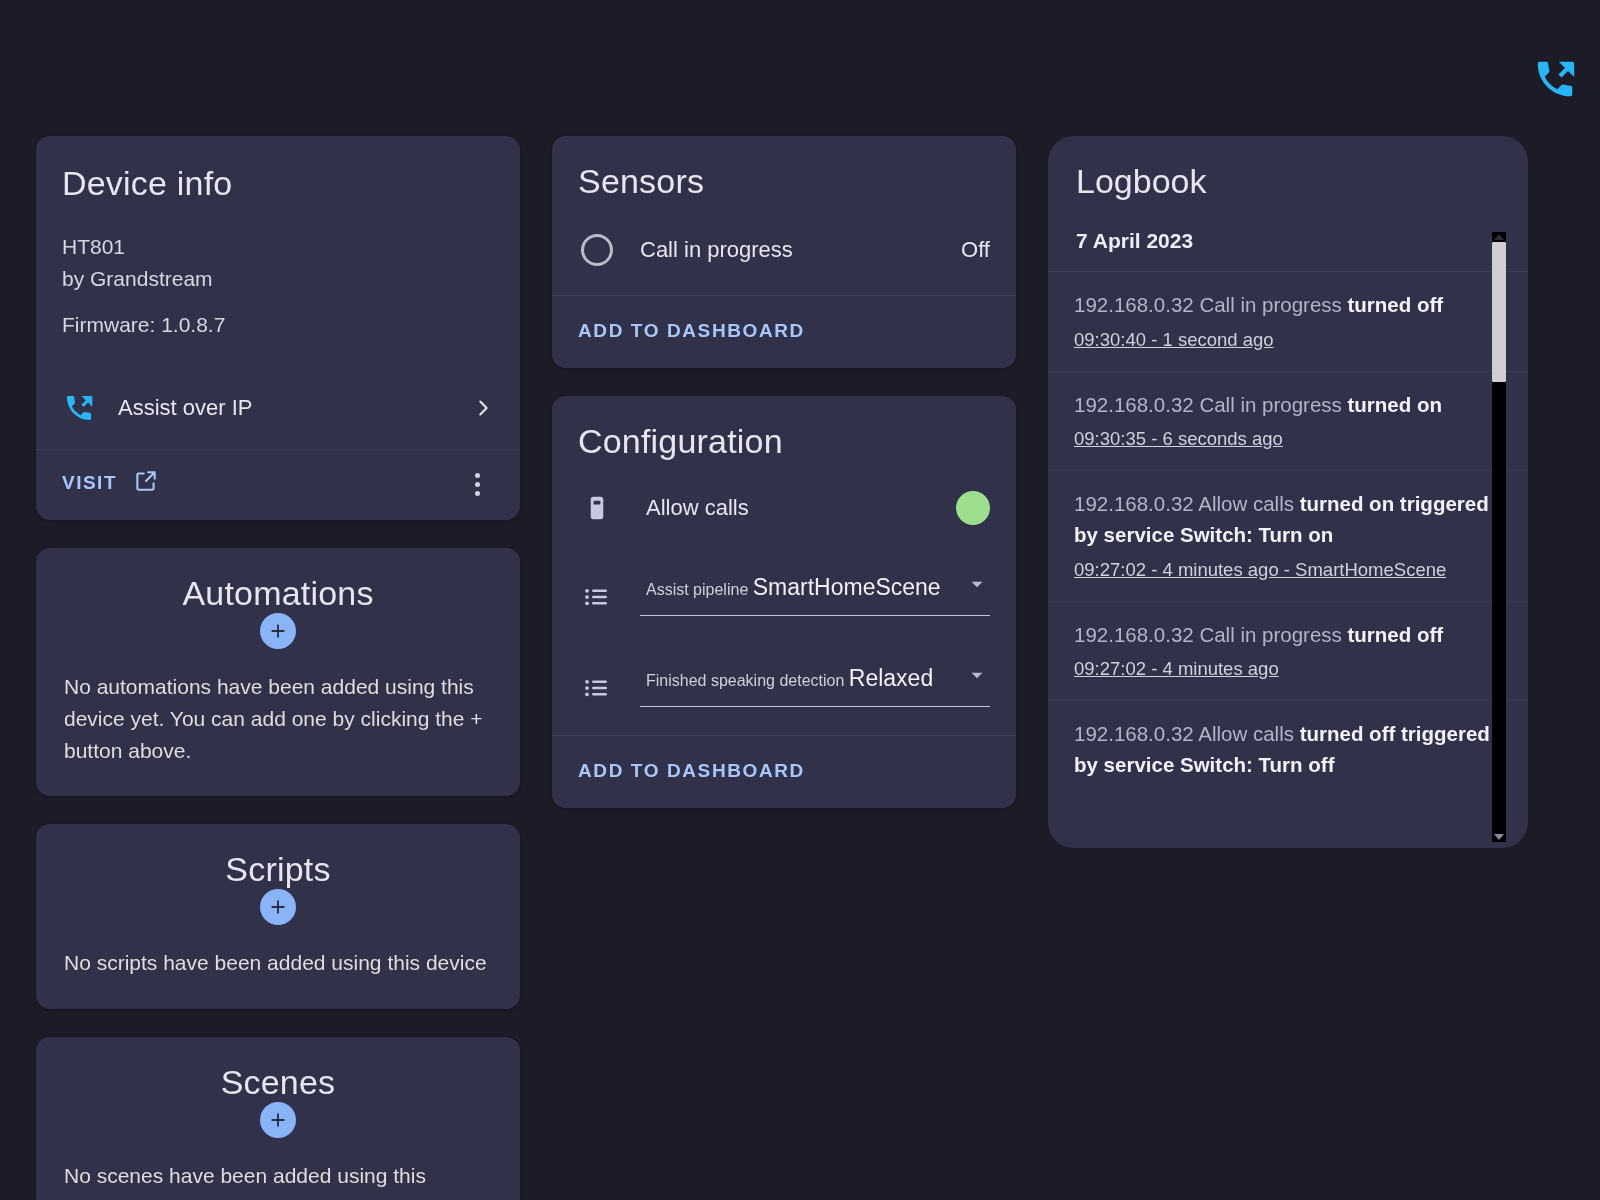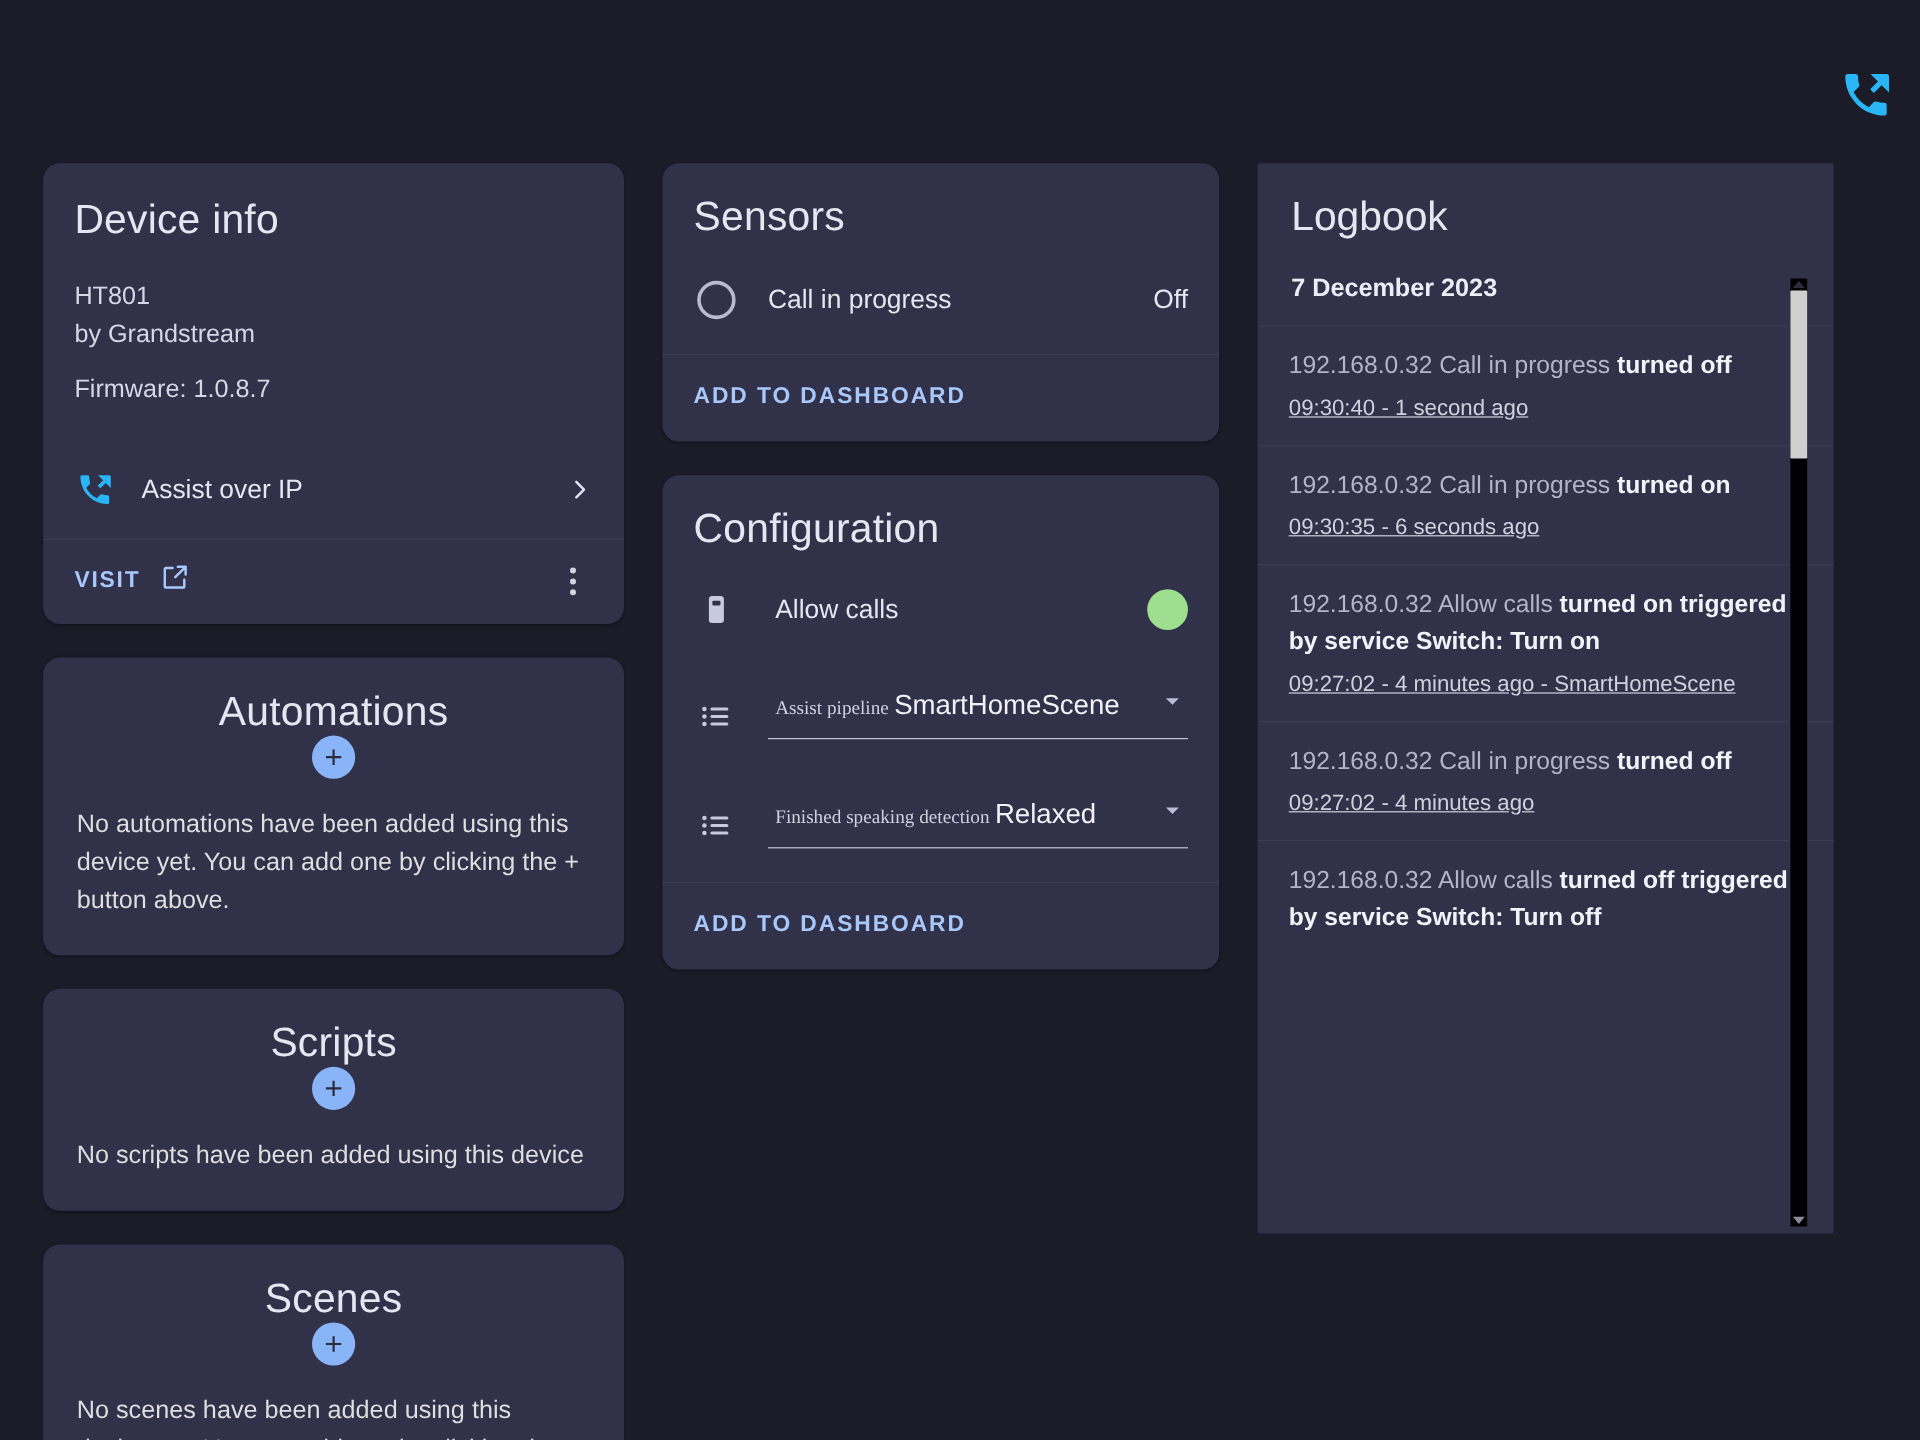--- a/index.html
+++ b/index.html
@@ -217,38 +217,37 @@
     display: flex;
     align-items: flex-end;
     gap: 12px;
     cursor: pointer;
   }
   .select-texts { flex: 1; padding-left: 6px; }
   .select-caption {
     font-size: 16px;
     color: #cfd0de;
     line-height: 1.5;
-    font-family: Liberation Serif, serif;
   }
   .select-value {
     font-size: 23px;
     color: #f1f1f6;
     line-height: 1.35;
     margin-top: 2px;
   }
   .caret { width: 26px; height: 26px; flex:0 0 auto; margin-bottom: 6px; }
   .spacer-28 { height: 28px; }
 
   
   .logbook-card {
     position: relative;
     background: #32314a;
-    border-radius: 2px;
+    border-radius: 26px;
     overflow: hidden;
-    height: 892px;
+    height: 712px;
   }
   .logbook-title {
     padding: 26px 28px 0 28px;
     font-size: 34px;
     color: #e6e6f0;
   }
   .logbook-date {
     padding: 28px 28px 18px 28px;
     font-size: 21px;
     font-weight: 700;
@@ -498,21 +497,21 @@
         </div>
         <div class="dash-btn">ADD TO DASHBOARD</div>
       </div>
 
     </div>
 
     <div class="col col-3">
 
       <div class="logbook-card">
         <div class="logbook-title">Logbook</div>
-        <div class="logbook-date">7 December 2023</div>
+        <div class="logbook-date">7 April 2023</div>
 
         <div class="logbook-scroll">
 
           <div class="log-entry">
             <div class="log-line"><span>192.168.0.32 Call in progress </span><b>turned off</b></div>
             <div class="log-time">09:30:40 - 1 second ago</div>
           </div>
 
           <div class="log-entry">
             <div class="log-line"><span>192.168.0.32 Call in progress </span><b>turned on</b></div>

